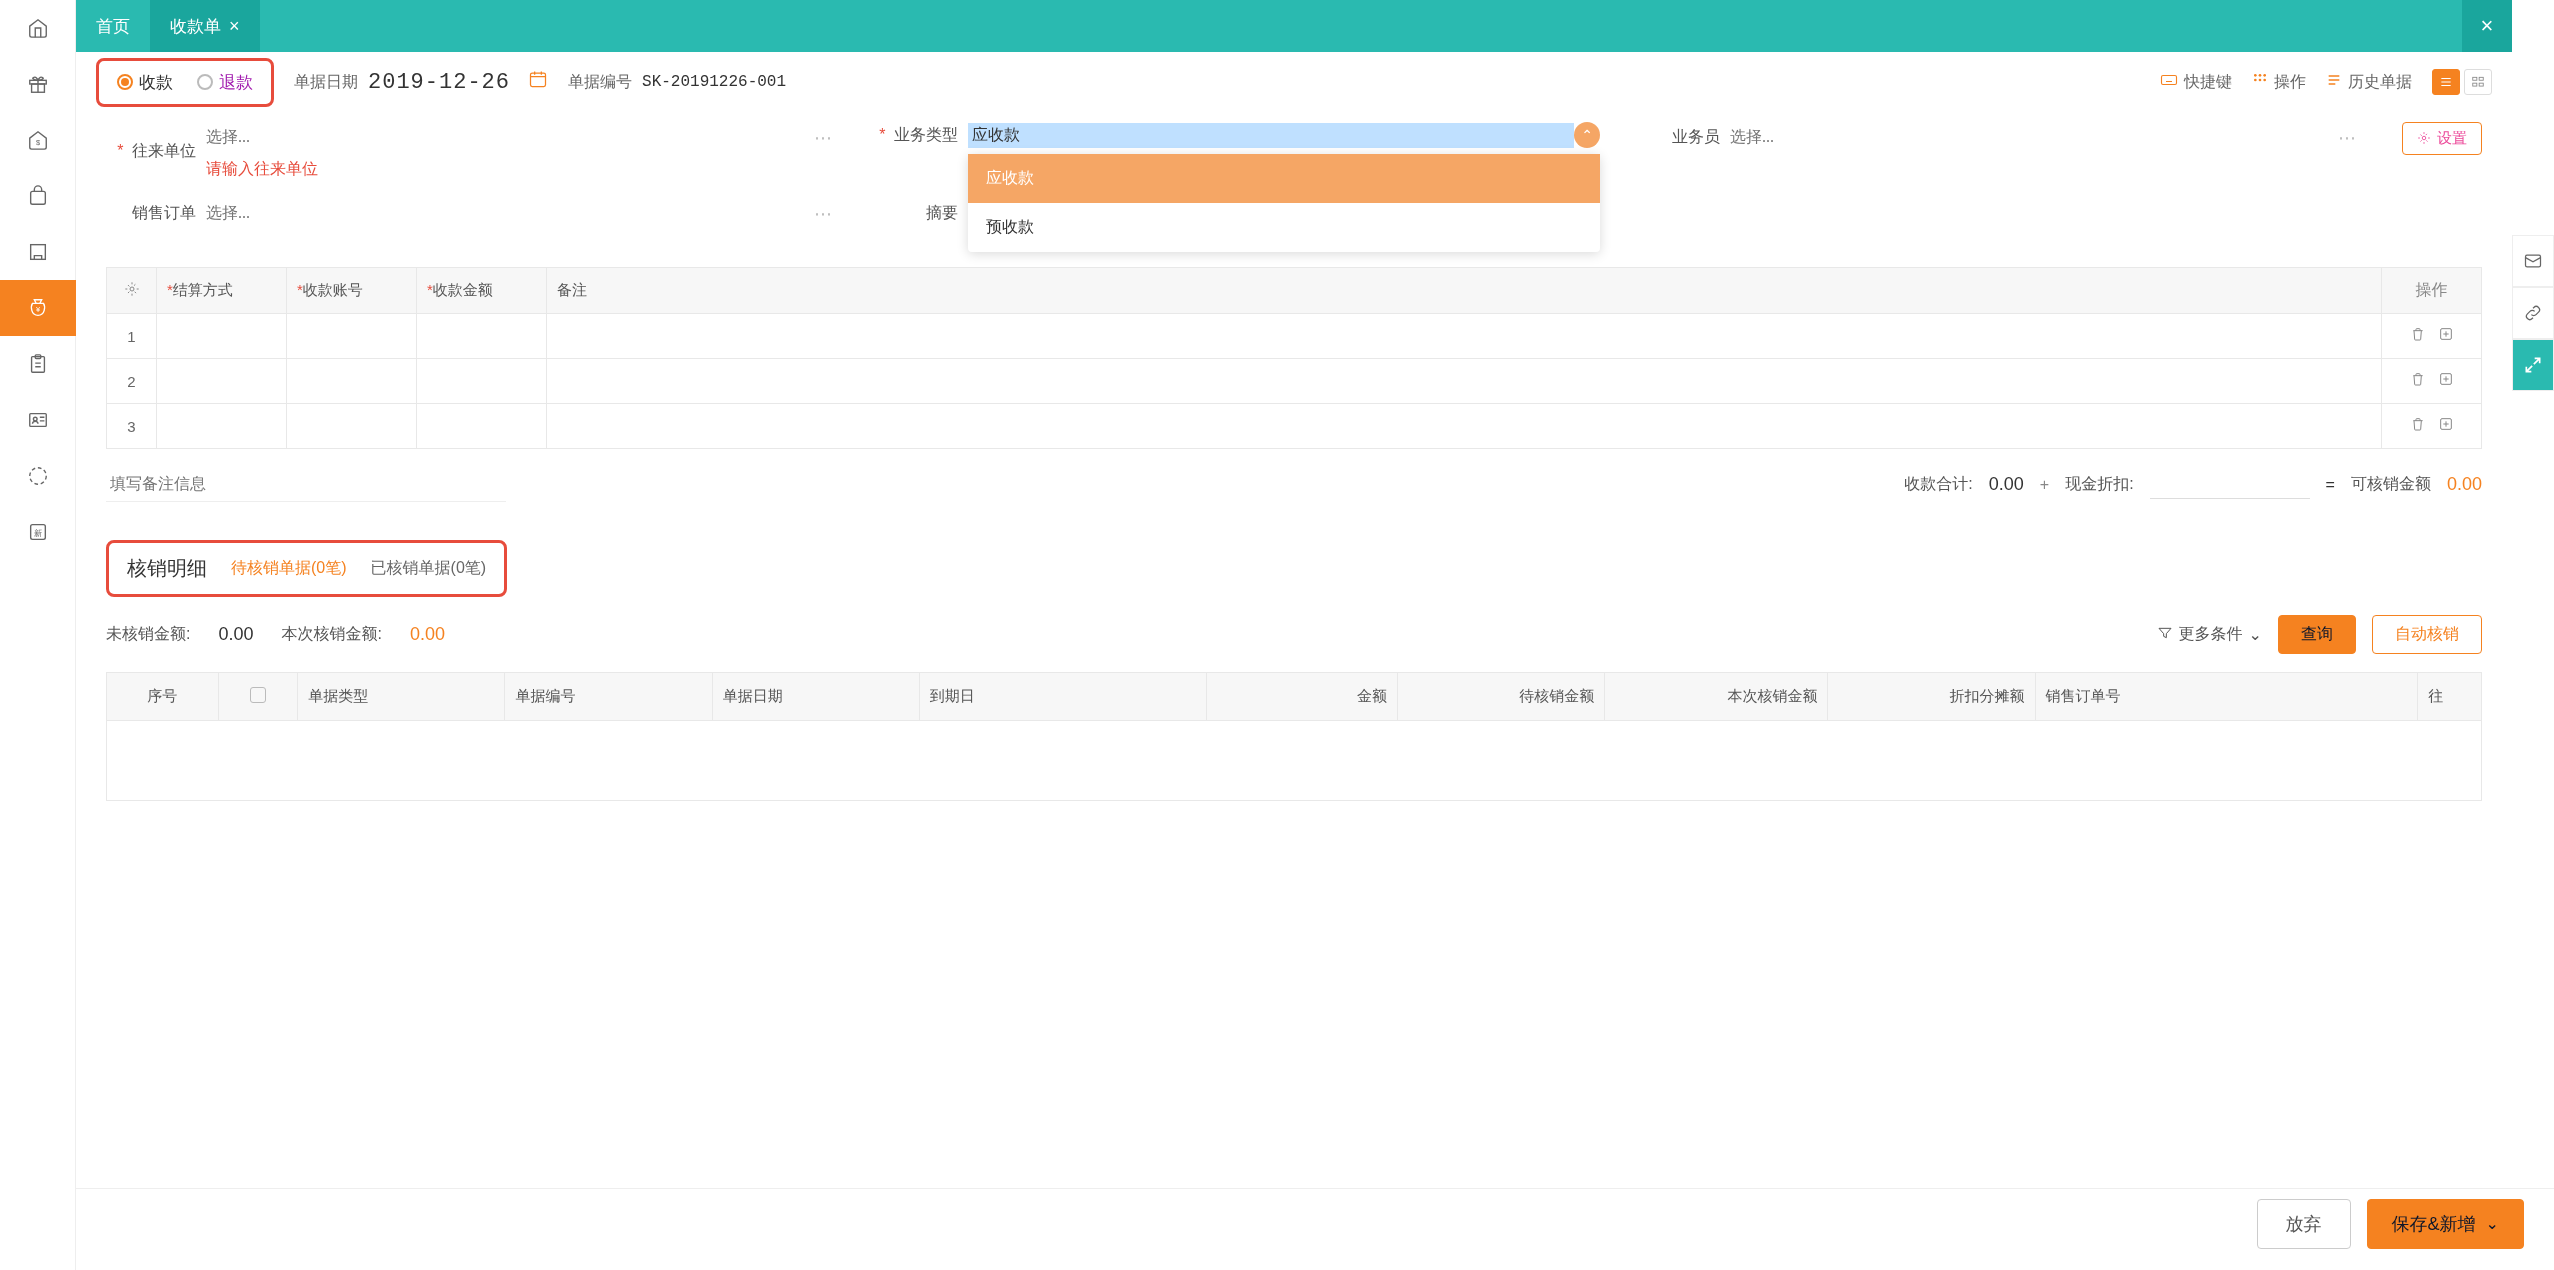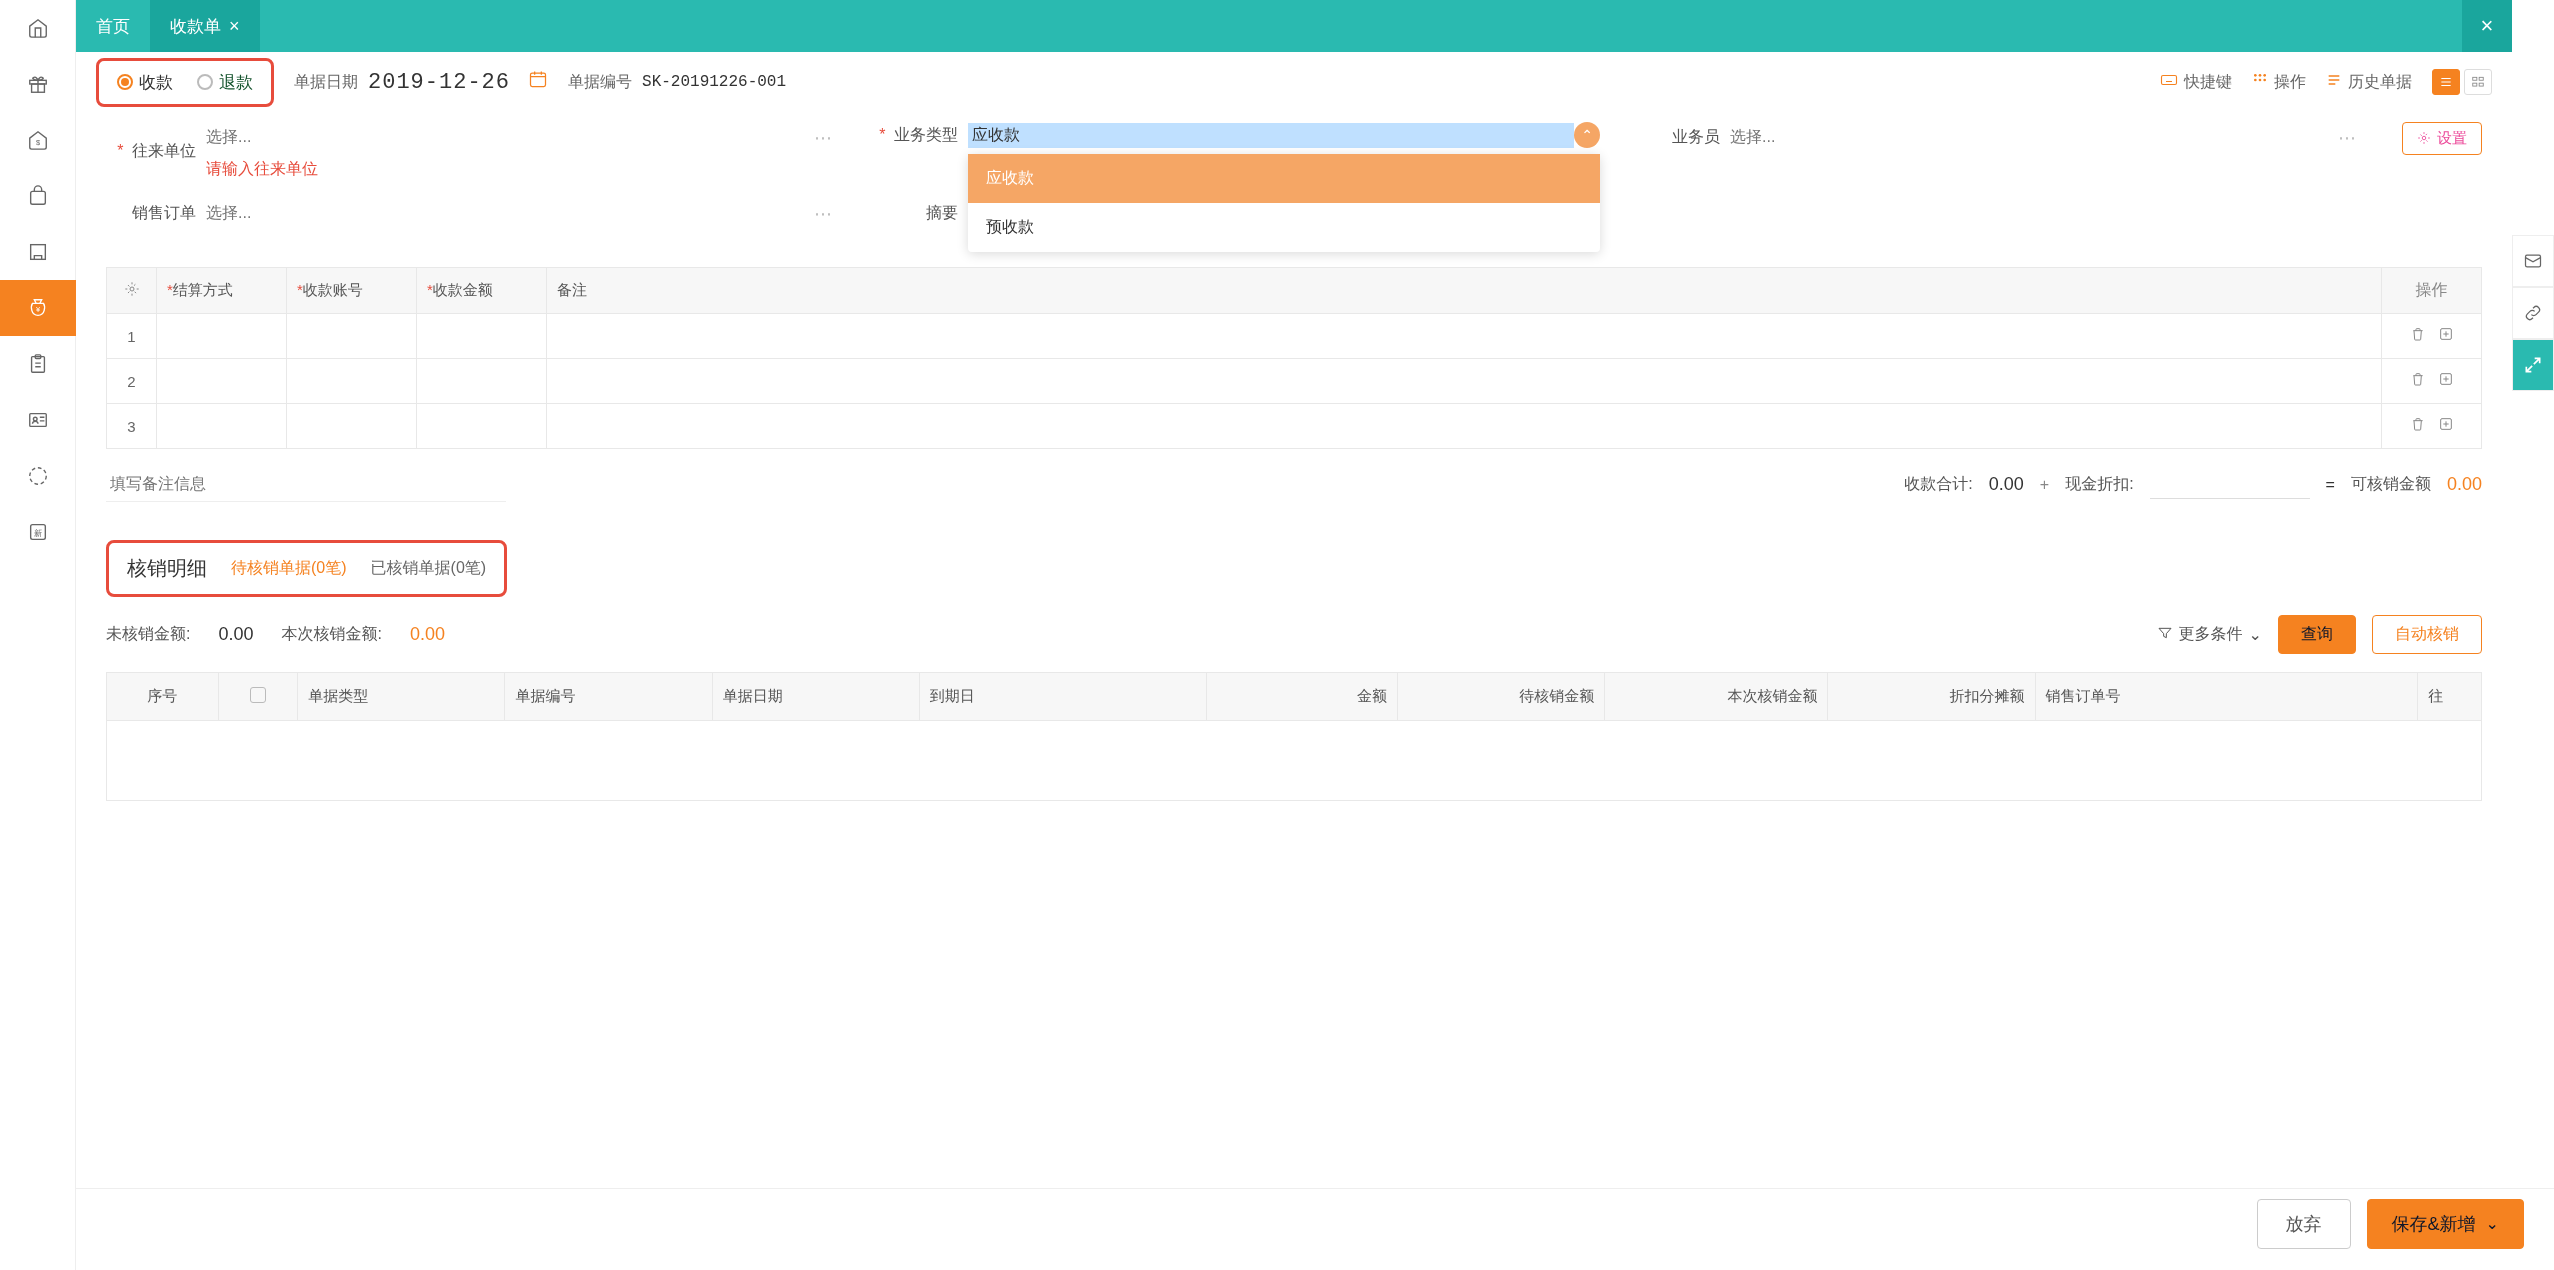--- a/index.html
+++ b/index.html
@@ -28,39 +28,39 @@
 .content { margin-left: 76px; margin-right: 42px; }
 
 
 .toolbar { display: flex; align-items: center; height: 60px; padding: 0 20px; position: relative; font-family: Liberation Mono, monospace; }
 .radio-group { display: flex; align-items: center; gap: 24px; border: 3px solid #e74c3c; border-radius: 8px; padding: 10px 18px; margin-right: 20px; }
 .radio-item { display: flex; align-items: center; gap: 6px; cursor: pointer; font-size: 17px; }
 .radio-circle { width: 16px; height: 16px; border-radius: 50%; border: 2px solid #bbb; display: inline-flex; align-items: center; justify-content: center; }
 .radio-item.selected .radio-circle { border-color: #f58220; }
 .radio-item.selected .radio-circle::after { content: ''; width: 8px; height: 8px; border-radius: 50%; background: #f58220; }
 .radio-item.selected { color: #333; }
-.radio-item.unselected { color: #14532d; }
+.radio-item.unselected { color: #a21caf; }
 .tb-label { color: #666; font-size: 16px; margin-right: 10px; }
 .tb-value-big { font-size: 22px; color: #333; margin-right: 18px; letter-spacing: 1px; }
 .tb-value { font-size: 16px; color: #333; margin-right: 18px; }
 .cal-icon { color: #f58220; font-size: 20px; margin-right: 20px; }
 .toolbar-right { margin-left: auto; display: flex; align-items: center; gap: 20px; }
 .tr-link { display: flex; align-items: center; gap: 6px; color: #666; font-size: 16px; cursor: pointer; }
 .tr-link .orange { color: #f58220; }
 .view-toggle { display: flex; gap: 4px; }
 .vt-btn { width: 28px; height: 26px; border: 1px solid #ddd; border-radius: 3px; display: flex; align-items: center; justify-content: center; cursor: pointer; color: #888; font-size: 14px; }
 .vt-btn.active { background: #f58220; color: #fff; border-color: #f58220; }
 
 
 .form-area { padding: 10px 30px 20px 40px; }
 .form-row { display: flex; align-items: flex-start; margin-bottom: 18px; gap: 40px; }
 .field { display: flex; align-items: center; gap: 10px; flex: 1; }
 .field .req { color: #e74c3c; margin-right: 4px; }
 .field-label { color: #555; font-size: 16px; text-align: right; min-width: 80px; }
-.field-input { flex: 1; border: none; border-bottom: 1px solid transparent; padding: 6px 0; font-size: 16px; color: #bbb; cursor: pointer; outline: none; background: transparent; }
+.field-input { flex: 1; border: none; border-bottom: 1px solid transparent; padding: 6px 0; font-size: 16px; color: #bbb; cursor: pointer; outline: none; background: transparent; font-family: Liberation Serif, serif; }
 .field-ellipsis { color: #bbb; font-size: 18px; cursor: pointer; padding: 0 6px; }
 .field-error { color: #e74c3c; font-size: 16px; margin-top: 6px; }
 .field-wrap { flex: 1; }
 .dropdown-arrow { background: #f5a665; width: 26px; height: 26px; border-radius: 50%; display: flex; align-items: center; justify-content: center; color: #fff; font-size: 14px; cursor: pointer; }
 .dropdown-pop { position: absolute; top: 32px; left: 0; right: 0; background: #fff; box-shadow: 0 2px 12px rgba(0,0,0,0.15); border-radius: 4px; z-index: 200; }
 .dropdown-pop .opt { padding: 14px 18px; cursor: pointer; font-size: 16px; }
 .dropdown-pop .opt.hl { background: #f5a665; color: #fff; }
 .setting-btn { border: 1px solid #f58220; color: #ec4899; background: #fff; padding: 6px 14px; border-radius: 4px; display: flex; align-items: flex-end; gap: 6px; cursor: pointer; font-size: 15px; }
 
 

